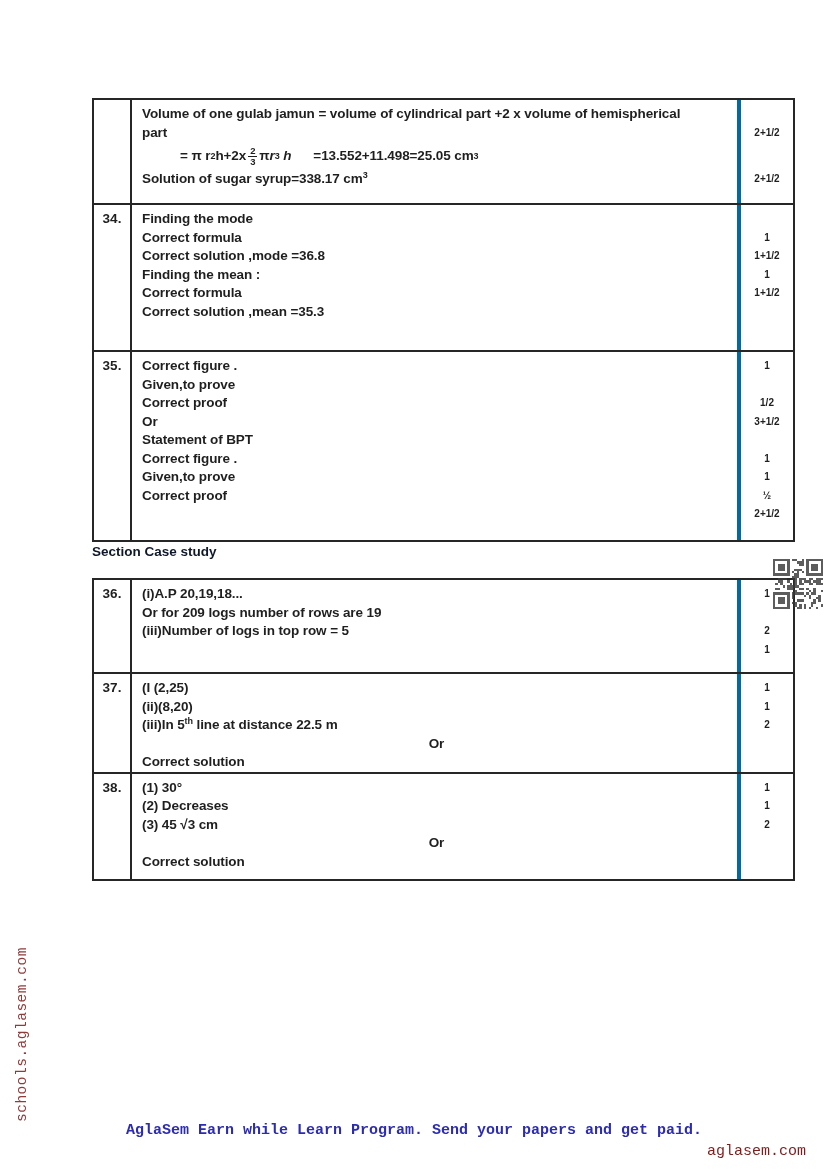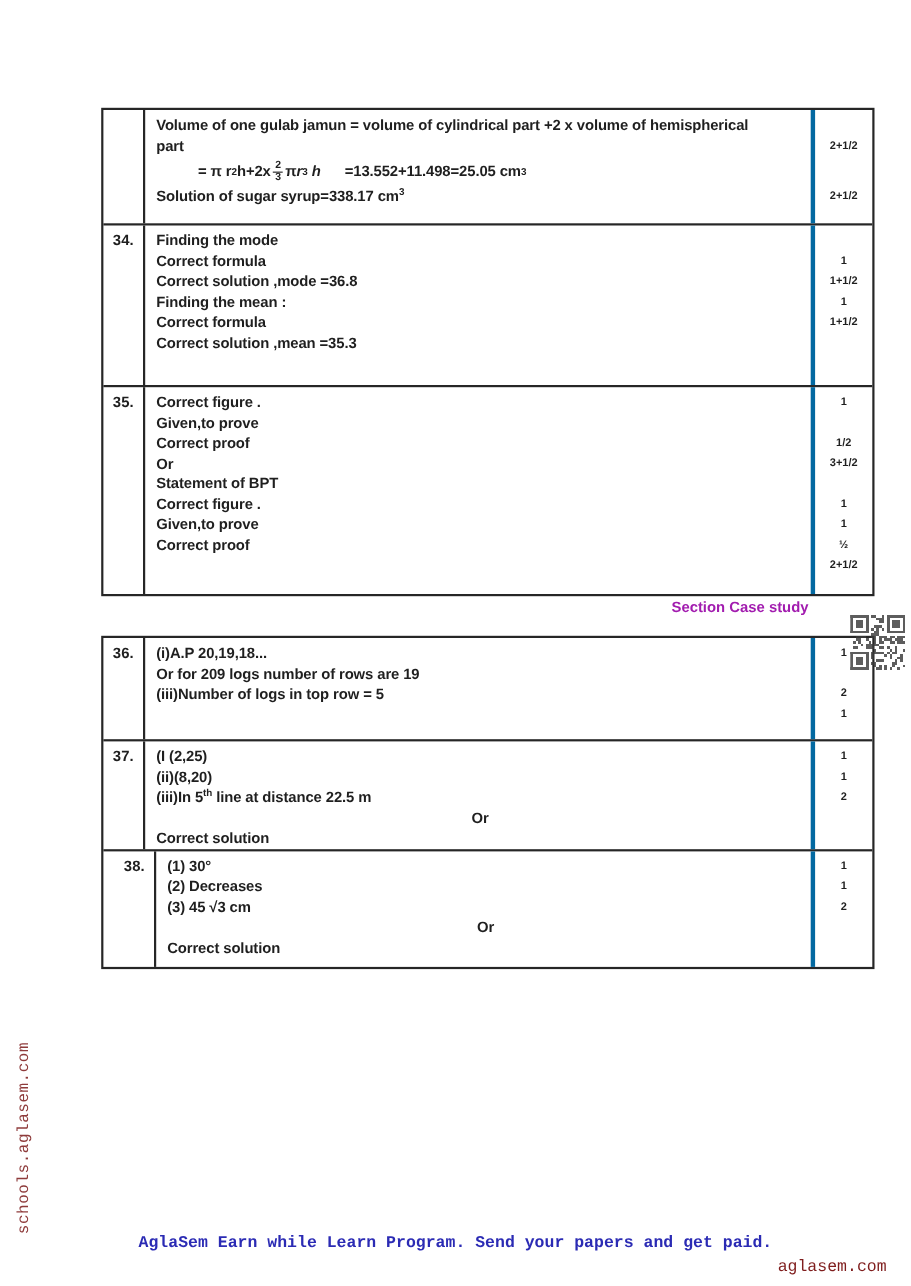--- a/index.html
+++ b/index.html
@@ -37,22 +37,22 @@
   sup{font-size:9px;line-height:0;font-weight:700;}
   .frac{
     display:inline-block;text-align:center;vertical-align:-5px;
     font-size:9.5px;line-height:9.5px;margin:0 2px;font-weight:700;
   }
   .frac .num{display:block;border-bottom:1.3px solid #1f1f1f;padding:0 2px;}
   .frac .den{display:block;}
 
   
   .section-heading{
-    position:absolute;left:92px;top:544px;width:643px;text-align:right;
-    font-weight:700;font-size:13.5px;color:#a21caf;
+    position:absolute;left:92px;top:544px;width:643px;text-align:left;
+    font-weight:700;font-size:13.5px;color:#0f172a;
   }
 
   
   .qr{position:absolute;left:773px;top:559px;width:50px;height:50px;opacity:0.82;}
 
   
   .side-watermark{
     position:absolute;left:14px;top:1122px;transform:rotate(-90deg);
     transform-origin:0 0;white-space:nowrap;
     font-family:"Liberation Mono",monospace;font-size:14.5px;letter-spacing:0.5px;
@@ -167,21 +167,21 @@
           <div class="cline"><span>Correct solution</span></div>
         </div>
         <div class="mcell">
           <div class="mline">1</div>
           <div class="mline">1</div>
           <div class="mline">2</div>
           <div class="mline"></div>
           <div class="mline"></div>
         </div>
       </div>
-      <div class="t-row" style="min-height: 105px; padding-left: 10px;">
+      <div class="t-row" style="min-height: 105px;">
         <div class="qcell">38.</div>
         <div class="ccell">
           <div class="cline"><span>(1) 30°</span></div>
           <div class="cline"><span>(2) Decreases</span></div>
           <div class="cline"><span>(3) 45 √3 cm</span></div>
           <div class="cline center"><span>Or</span></div>
           <div class="cline"><span>Correct solution</span></div>
         </div>
         <div class="mcell">
           <div class="mline">1</div>

